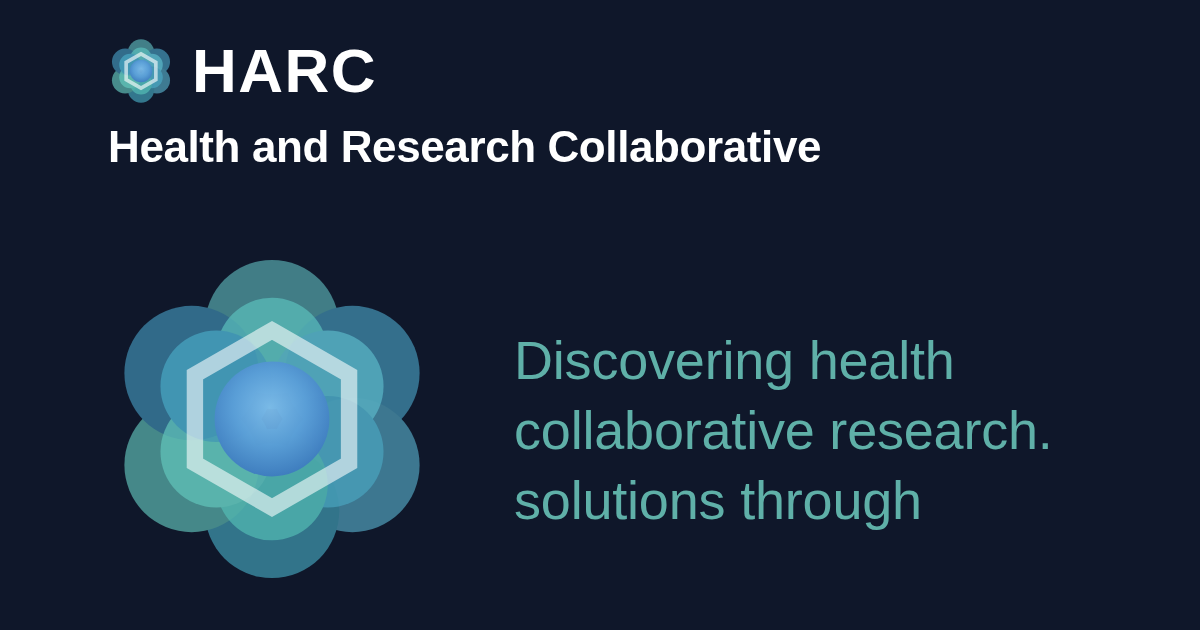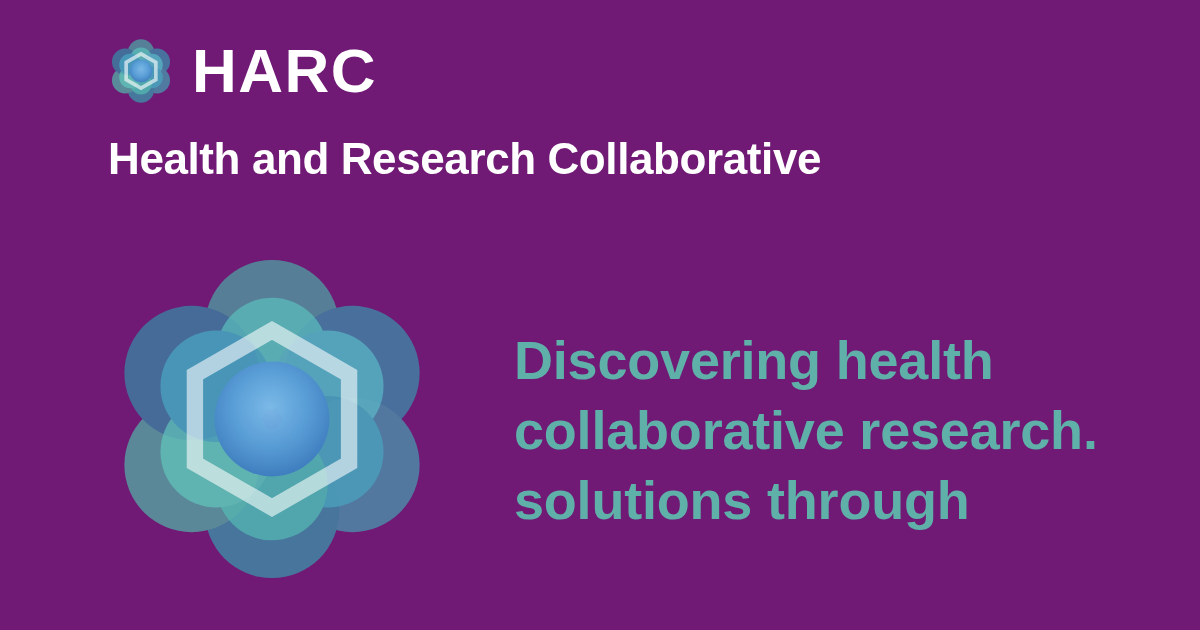--- a/index.html
+++ b/index.html
@@ -36,59 +36,59 @@
     color:#ffffff;
     font-size:62px;
     font-weight:bold;
     letter-spacing:1.5px;
     line-height:1;
   }
 
   #subtitle {
     position:absolute;
     left:108px;
-    top:134px;
+    top:122px;
     color:#ffffff;
     font-size:44px;
     font-weight:bold;
     letter-spacing:-0.4px;
     line-height:1.12;
     white-space:nowrap;
   }
 
   
   #tagline {
     position:absolute;
     left:514px;
     top:325px;
     width:620px;
     color:#5fb0a8;
     font-size:54px;
     font-weight:normal;
     line-height:1.30;
     letter-spacing:-0.2px;
   }
-  #tagline .tl-line { display:block; white-space:nowrap;font-weight:bold; }
+  #tagline .tl-line { display:block; white-space:nowrap; }
 
   
   .logo-mark { display:block; }
   #logo-mark-small { width:66px; height:66px; }
 
   #logo-mark-large {
     position:absolute;
     left:108px;
     top:255px;
     width:328px;
     height:328px;
   }
 </style>
 </head>
 <body>
 
-<div id="card" style="background: #701a75;">
+<div id="card" style="background: #0f172a;">
 
   
   <div id="header-lockup">
 
     <span>
       <svg id="logo-mark-small" class="logo-mark" viewBox="0 0 200 200" aria-hidden="true">
         <defs>
           <radialGradient id="ctrGradSmall" cx="50%" cy="42%" r="62%">
             <stop offset="0%" stop-color="#7cbcea"></stop>
             <stop offset="55%" stop-color="#5a9ed8"></stop>

